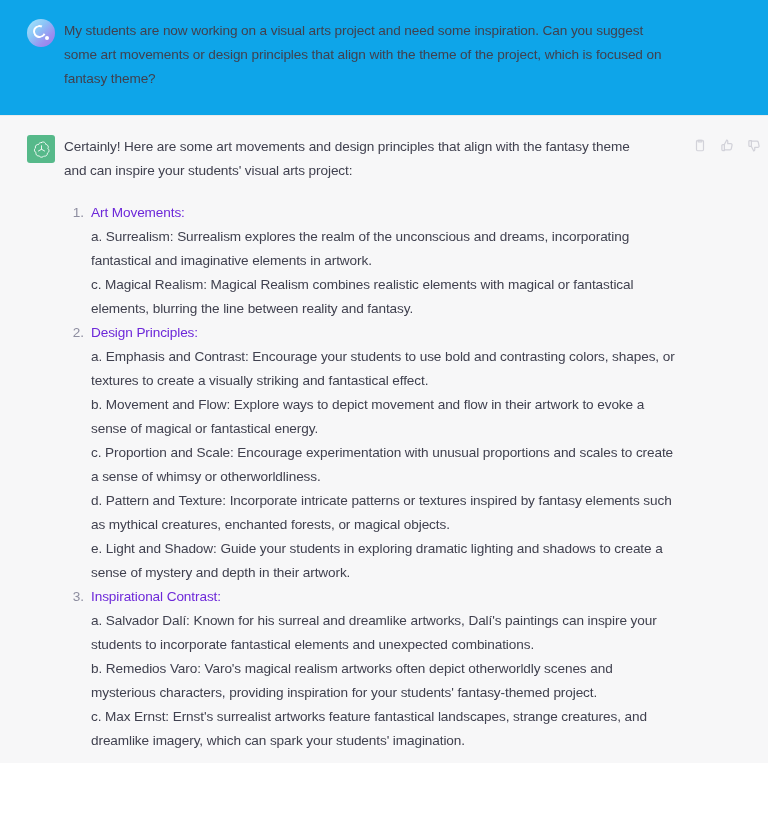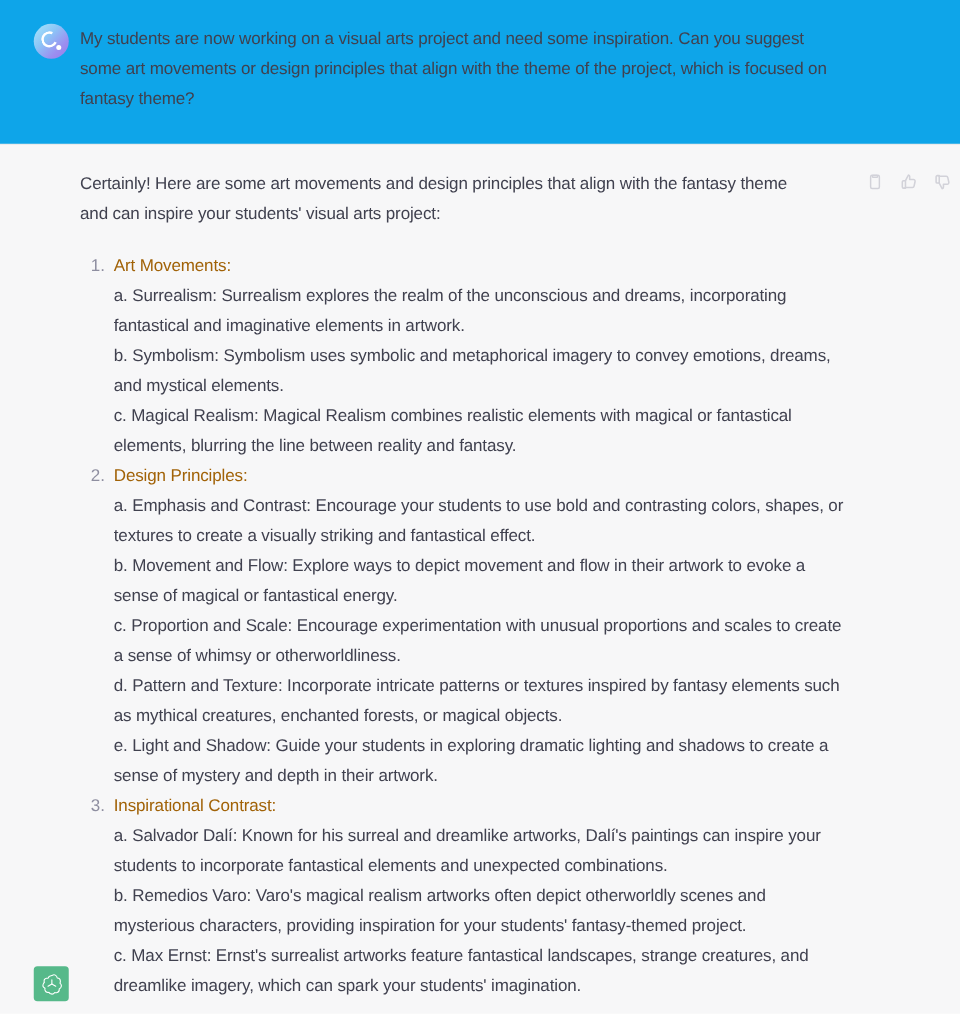--- a/index.html
+++ b/index.html
@@ -32,21 +32,20 @@
   .msg-row.user {
     background: #0ea5e9;
     border-bottom: 1px solid #ebebeb;
     padding-top: 19px;
     padding-bottom: 24px;
   }
   .msg-row.assistant {
     background: #f7f7f8;
     padding-top: 19px;
     padding-bottom: 10px;
-    align-items: flex-end;
   }
 
   .avatar-col {
     width: 64px;
     min-width: 64px;
     padding-left: 27px;
     box-sizing: border-box;
   }
 
   
@@ -132,21 +131,21 @@
     position: absolute;
     left: 0;
     top: 0;
     width: 20px;
     text-align: right;
     color: #8e8ea0;
     font-size: 13.6px;
     line-height: 24px;
   }
   .li-heading {
-    color: #a16207;
+    color: #6d28d9;
     font-size: 13.6px;
     line-height: 24px;
     letter-spacing: -0.1px;
   }
   .sub-line {
     color: #40414f;
     font-size: 13.6px;
     line-height: 24px;
     letter-spacing: -0.1px;
     max-width: 588px;
@@ -226,21 +225,20 @@
       </div>
 
       <div class="assistant-intro">Certainly! Here are some art movements and design principles that align with the fantasy theme and can inspire your students' visual arts project:</div>
 
       <ol class="answer-list">
 
         <li>
           <span class="li-marker">1.</span>
           <div class="li-heading">Art Movements:</div>
           <div class="sub-line">a. Surrealism: Surrealism explores the realm of the unconscious and dreams, incorporating fantastical and imaginative elements in artwork.</div>
-          <div class="sub-line">b. Symbolism: Symbolism uses symbolic and metaphorical imagery to convey emotions, dreams, and mystical elements.</div>
           <div class="sub-line">c. Magical Realism: Magical Realism combines realistic elements with magical or fantastical elements, blurring the line between reality and fantasy.</div>
         </li>
 
         <li>
           <span class="li-marker">2.</span>
           <div class="li-heading">Design Principles:</div>
           <div class="sub-line">a. Emphasis and Contrast: Encourage your students to use bold and contrasting colors, shapes, or textures to create a visually striking and fantastical effect.</div>
           <div class="sub-line">b. Movement and Flow: Explore ways to depict movement and flow in their artwork to evoke a sense of magical or fantastical energy.</div>
           <div class="sub-line">c. Proportion and Scale: Encourage experimentation with unusual proportions and scales to create a sense of whimsy or otherworldliness.</div>
           <div class="sub-line">d. Pattern and Texture: Incorporate intricate patterns or textures inspired by fantasy elements such as mythical creatures, enchanted forests, or magical objects.</div>

